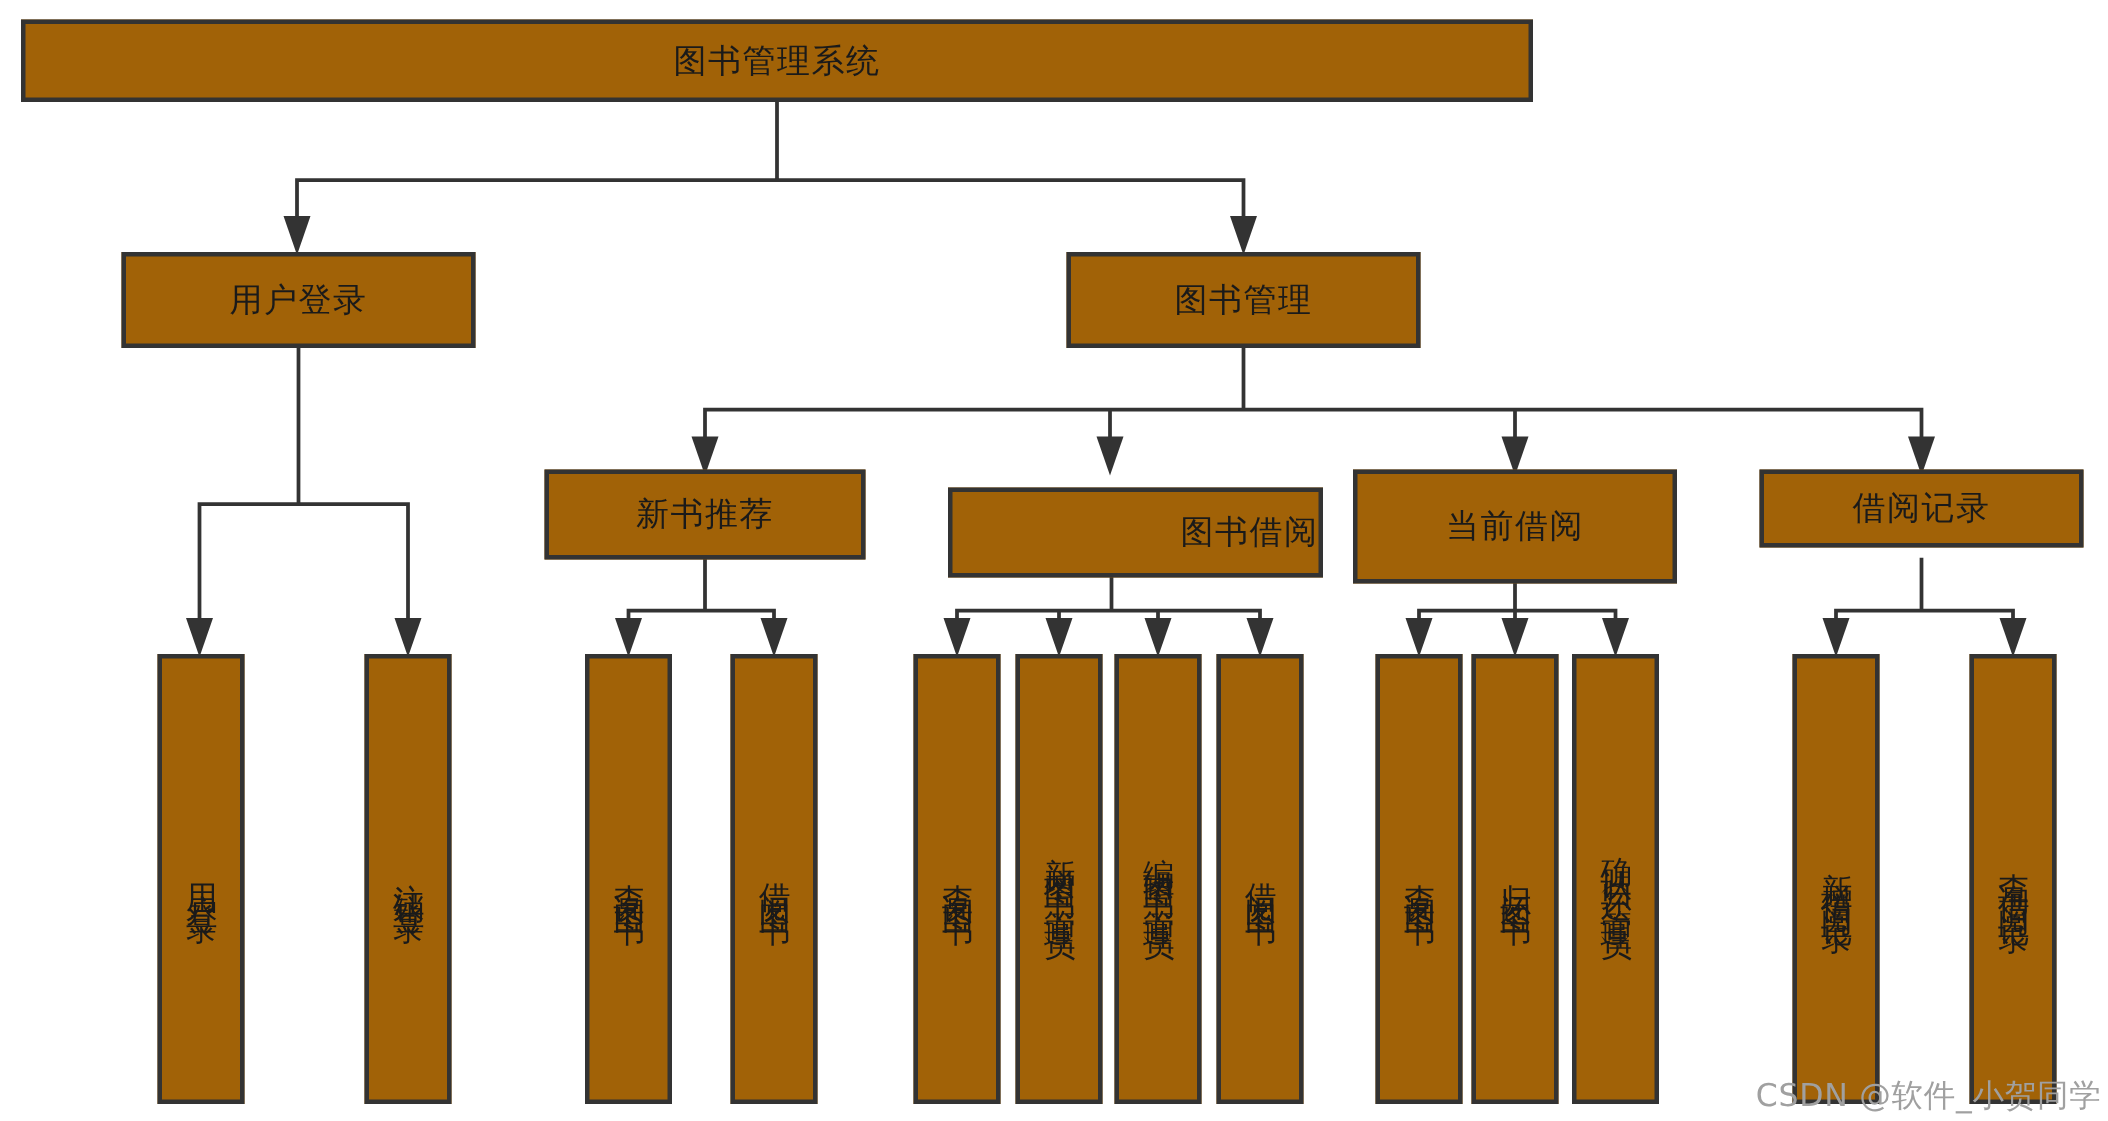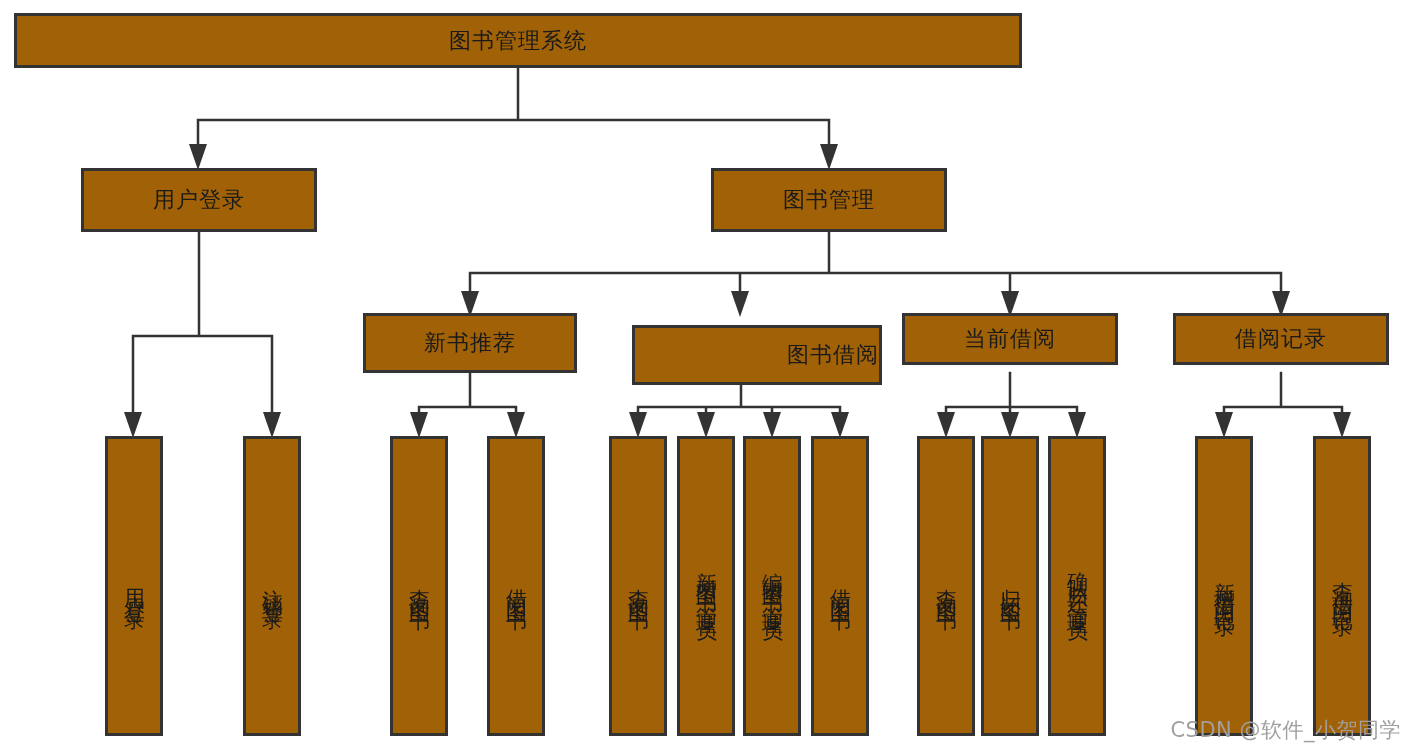--- a/index.html
+++ b/index.html
@@ -107,21 +107,21 @@
   <div class="box" style="left:711px; top:168px; width:236px; height:64px;">
     <span class="h-label">图书管理</span>
   </div>
 
   <div class="box" style="left:363px; top:313px; width:214px; height:60px;justify-content:center;">
     <span class="h-label">新书推荐</span>
   </div>
   <div class="box" style="left:632px; top:325px; width:250px; height:60px;justify-content:flex-end;">
     <span class="h-label">图书借阅</span>
   </div>
-  <div class="box" style="left:902px; top:313px; width:216px; height:52px;">
+  <div class="box" style="left:902px; top:313px; width:216px; height:76px;">
     <span class="h-label">当前借阅</span>
   </div>
   <div class="box" style="left:1173px; top:313px; width:216px; height:52px;">
     <span class="h-label">借阅记录</span>
   </div>
 
   <div class="box" style="left:105px; top:436px; width:58px; height:300px;">
     <span class="leaf-label">用户登录</span>
   </div>
   <div class="box" style="left:243px; top:436px; width:58px; height:300px;">

